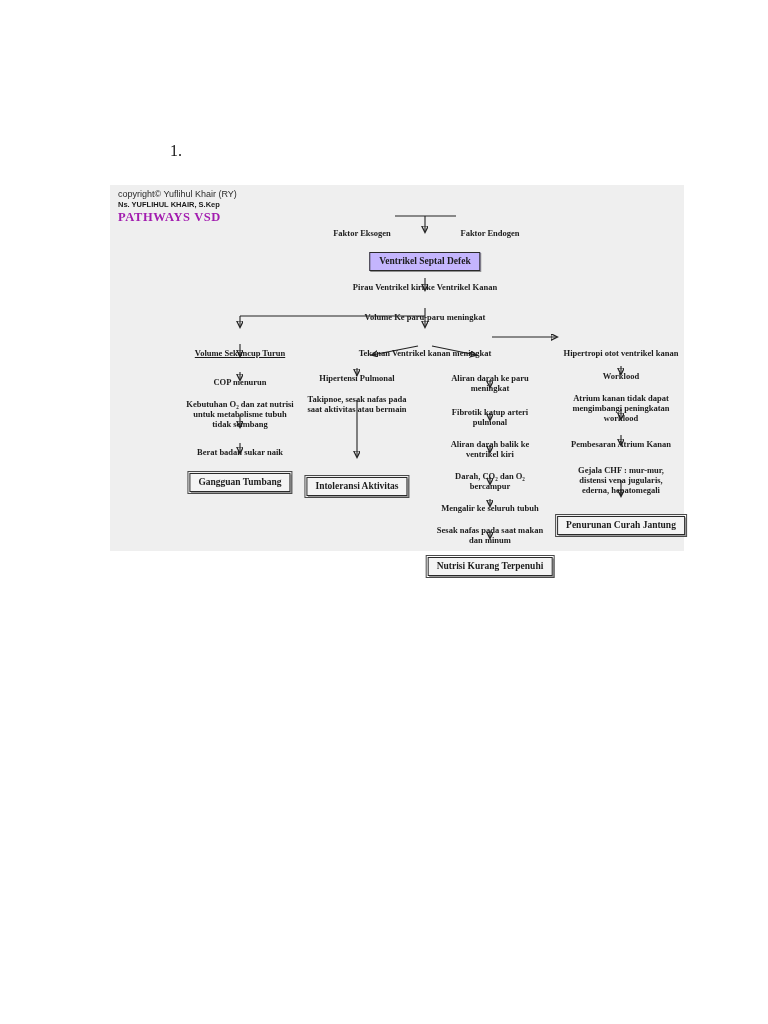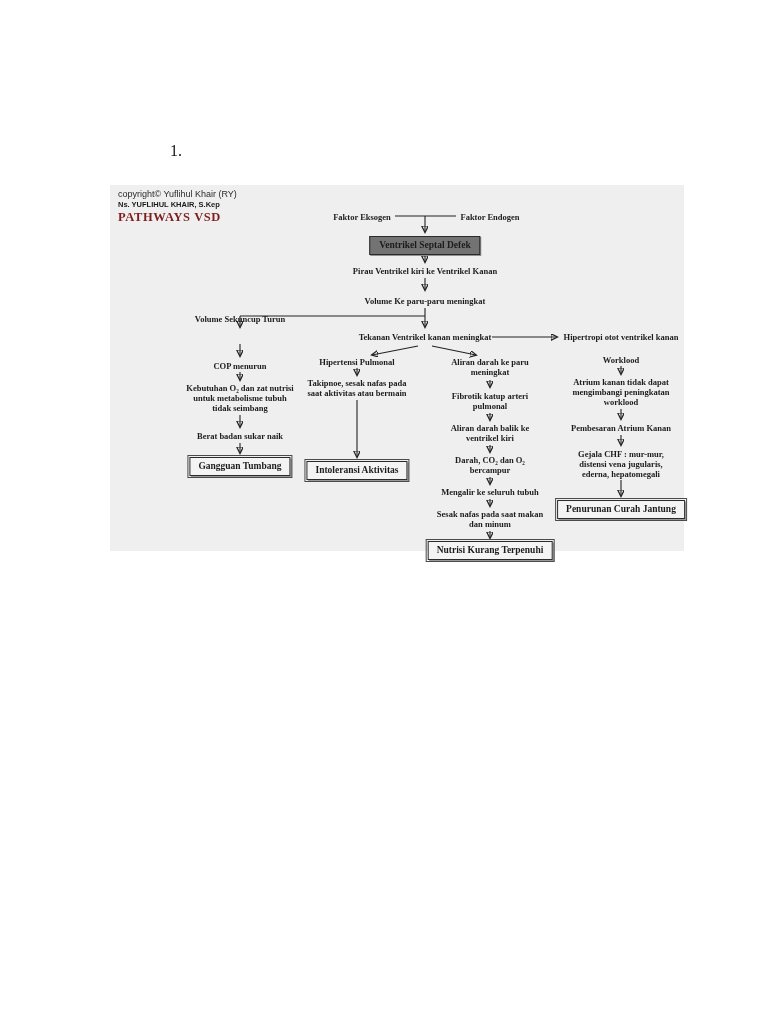--- a/index.html
+++ b/index.html
@@ -16,26 +16,26 @@
 
   
   .diagram { position:absolute; left:110px; top:185px; width:574px; height:366px;
              background:#efefef; }
 
   .dg-copyright { position:absolute; left:8px; top:4px;
                   font:400 9px/11px "Liberation Sans", sans-serif; color:#2a2a2a; }
   .dg-author    { position:absolute; left:8px; top:15px;
                   font:700 7.5px/9px "Liberation Sans", sans-serif; color:#1a1a1a; }
   .dg-title     { position:absolute; left:8px; top:25px;
-                  font:700 12.5px/14px "Liberation Serif", serif; letter-spacing:.6px; color:#7f1d1d; }
+                  font:700 12.5px/14px "Liberation Serif", serif; letter-spacing:.6px; color:#a21caf; }
 
   .node { position:absolute; transform:translateX(-50%); text-align:center;
-          font:700 8.5px/1.2 "Liberation Serif", serif; color:#1c1c1c; white-space:pre; }
+          font:700 8.5px/1.2 "Liberation Serif", serif; color:#1c1c1c; white-space:pre;margin-top:16px; }
 
-  .box { border:1px solid #2a2a2a; background:#737373; padding:3px 9px;
+  .box { border:1px solid #2a2a2a; background:#c4b5fd; padding:3px 9px;
          font-size:9.5px; box-shadow:1px 1px 0 #909090; }
   .outcome { border:1px solid #2a2a2a; outline:1px solid #4a4a4a; outline-offset:1px;
              background:#f4f4f4; padding:3px 8px; font-size:9.5px;
              box-shadow:1.5px 1.5px 0 #9a9a9a; }
 
   .connectors { position:absolute; left:0; top:0; width:574px; height:380px;
                 pointer-events:none; }
   .connectors line, .connectors path { stroke:#222; stroke-width:1.1; fill:none; }
 </style>
 </head>
@@ -90,21 +90,21 @@
     <line x1="511" y1="250" x2="511" y2="260" marker-end="url(#ah)"></line>
     <line x1="511" y1="295" x2="511" y2="311" marker-end="url(#ah)"></line>
   </svg>
 
   <div class="node" style="left:252px; top:27px;">Faktor Eksogen</div>
   <div class="node" style="left:380px; top:27px;">Faktor Endogen</div>
   <div class="node box" style="left:315px; top:51px;">Ventrikel Septal Defek</div>
   <div class="node" style="left:315px; top:81px;">Pirau Ventrikel kiri ke Ventrikel Kanan</div>
   <div class="node" style="left:315px; top:111px;">Volume Ke paru-paru meningkat</div>
 
-  <div class="node" style="left:130px; top:129px;">Volume Sekuncup Turun</div>
+  <div class="node" style="left:130px; top:147px;text-decoration:underline;">Volume Sekuncup Turun</div>
   <div class="node" style="left:315px; top:147px;">Tekanan Ventrikel kanan meningkat</div>
   <div class="node" style="left:511px; top:147px;">Hipertropi otot ventrikel kanan</div>
 
   <div class="node" style="left:130px; top:176px;">COP menurun</div>
   <div class="node" style="left:130px; top:198px;">Kebutuhan O₂ dan zat nutrisi
 untuk metabolisme tubuh
 tidak seimbang</div>
   <div class="node" style="left:130px; top:246px;">Berat badan sukar naik</div>
   <div class="node outcome" style="left:130px; top:272px;">Gangguan Tumbang</div>
 

